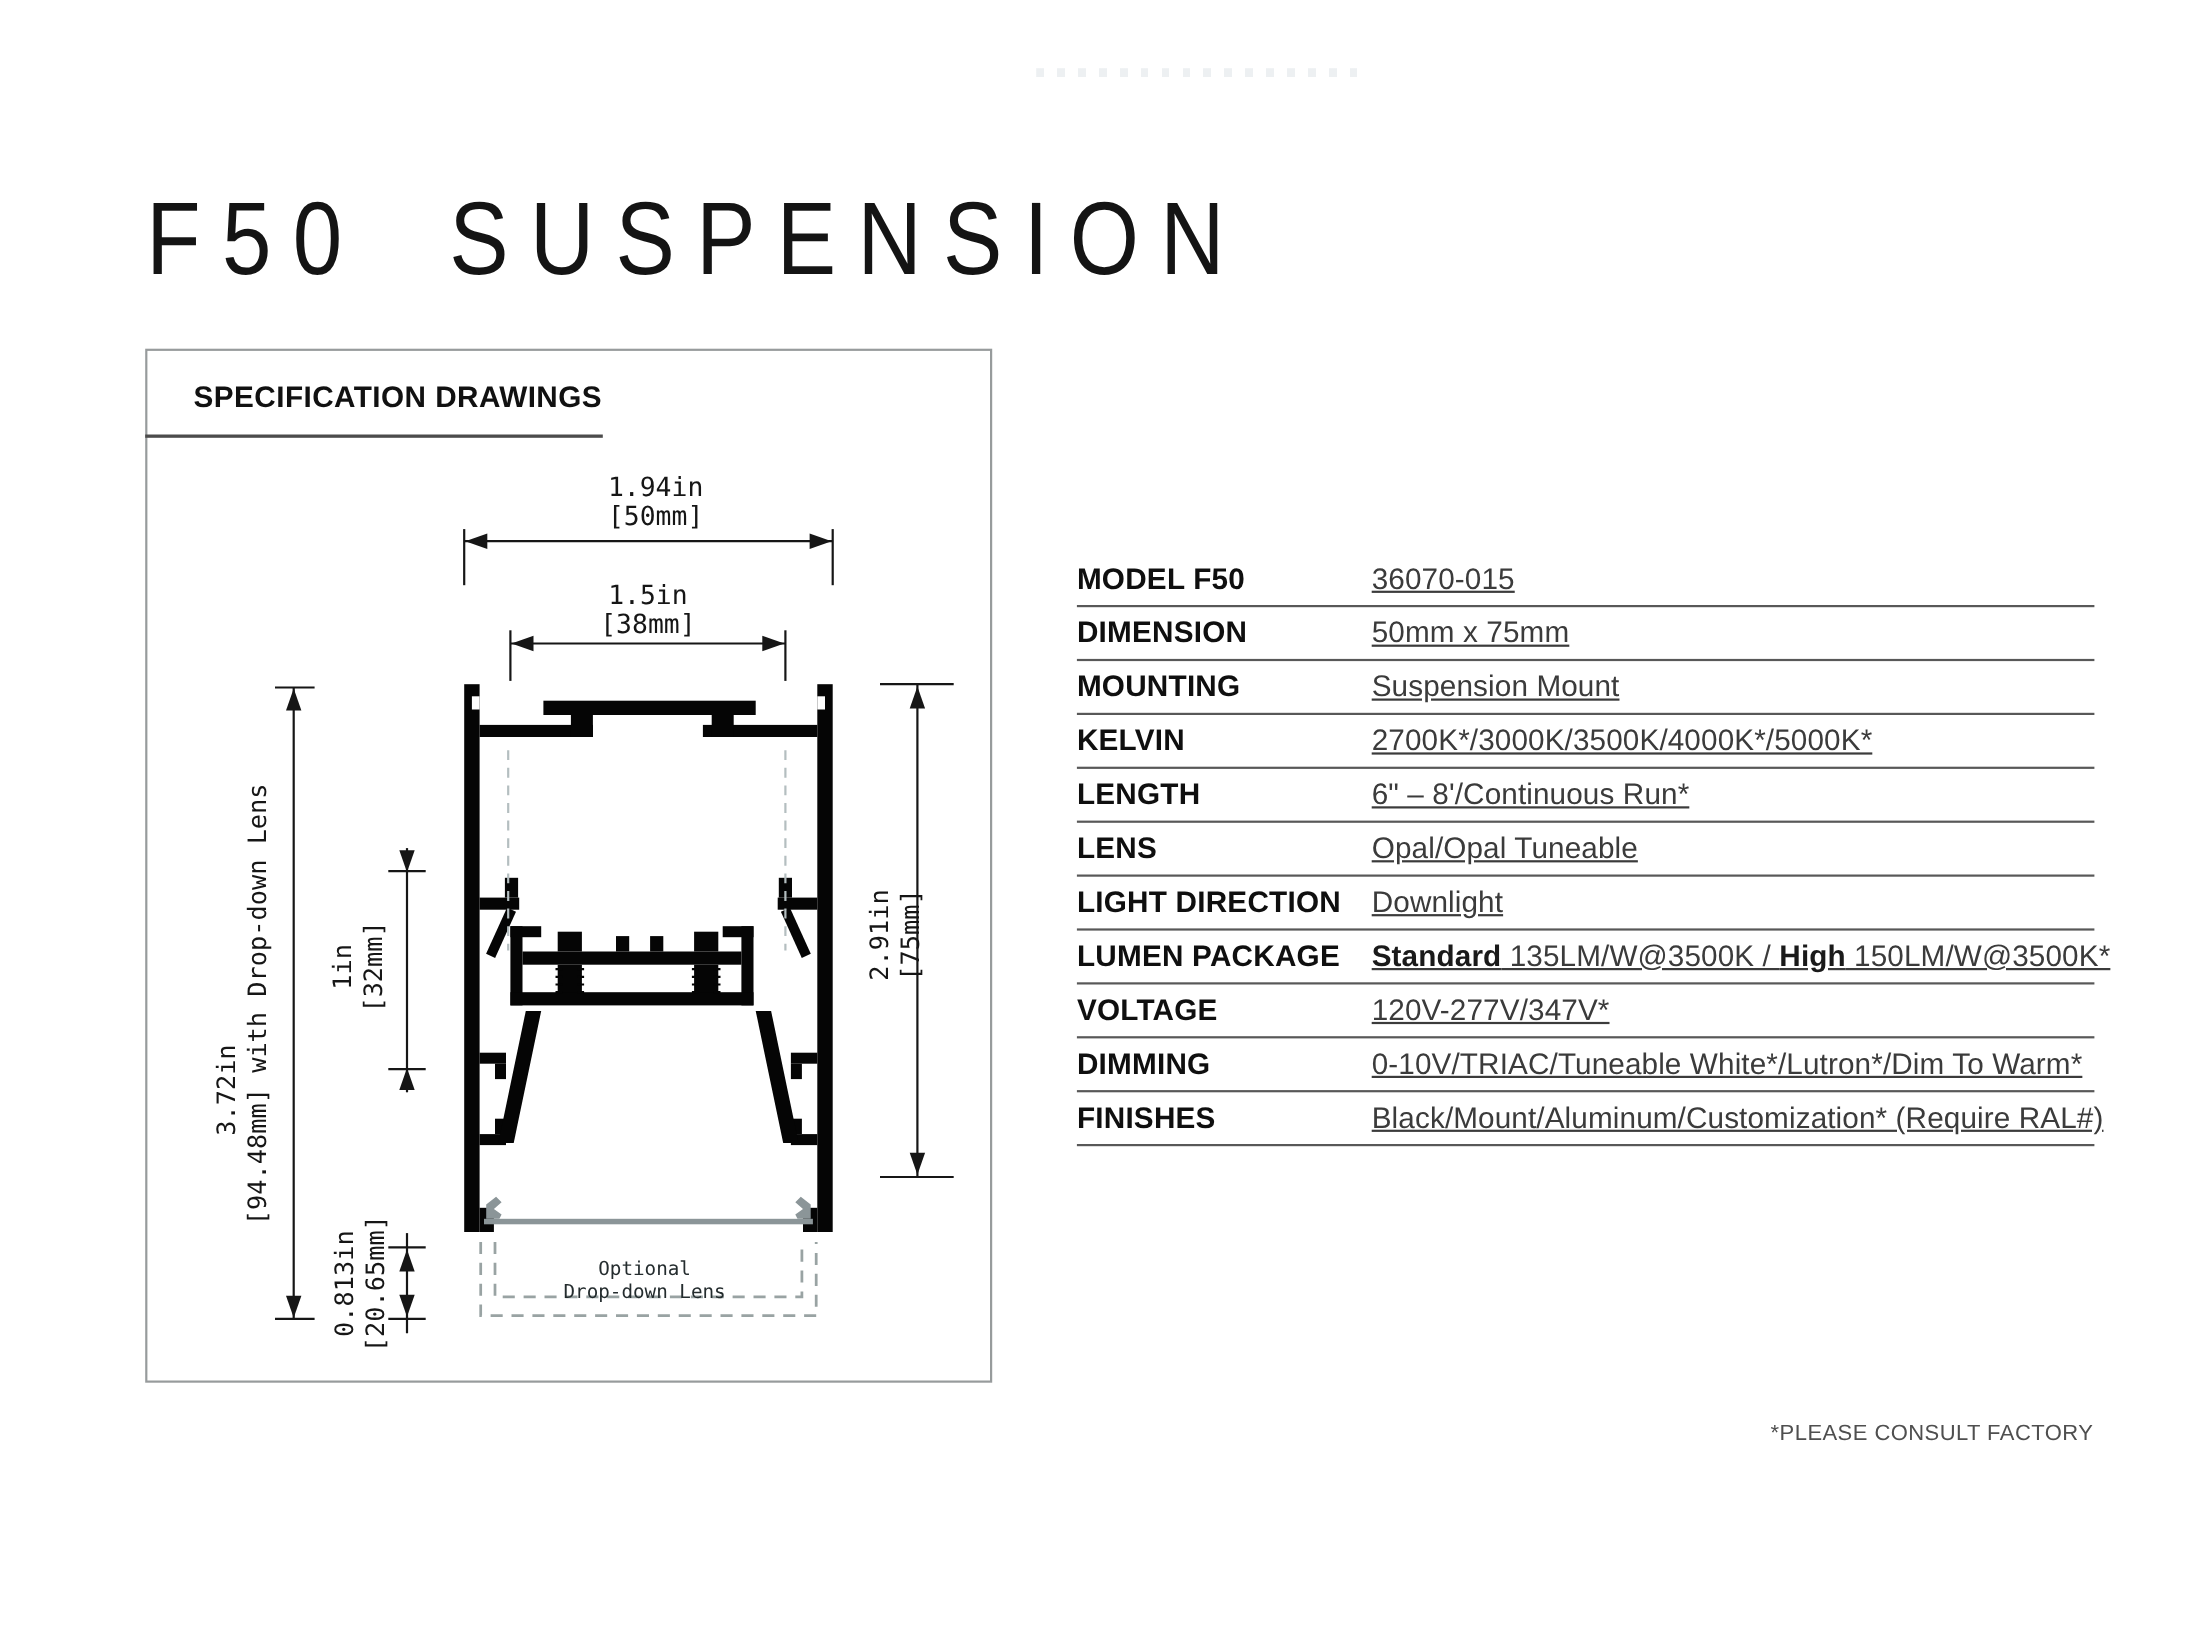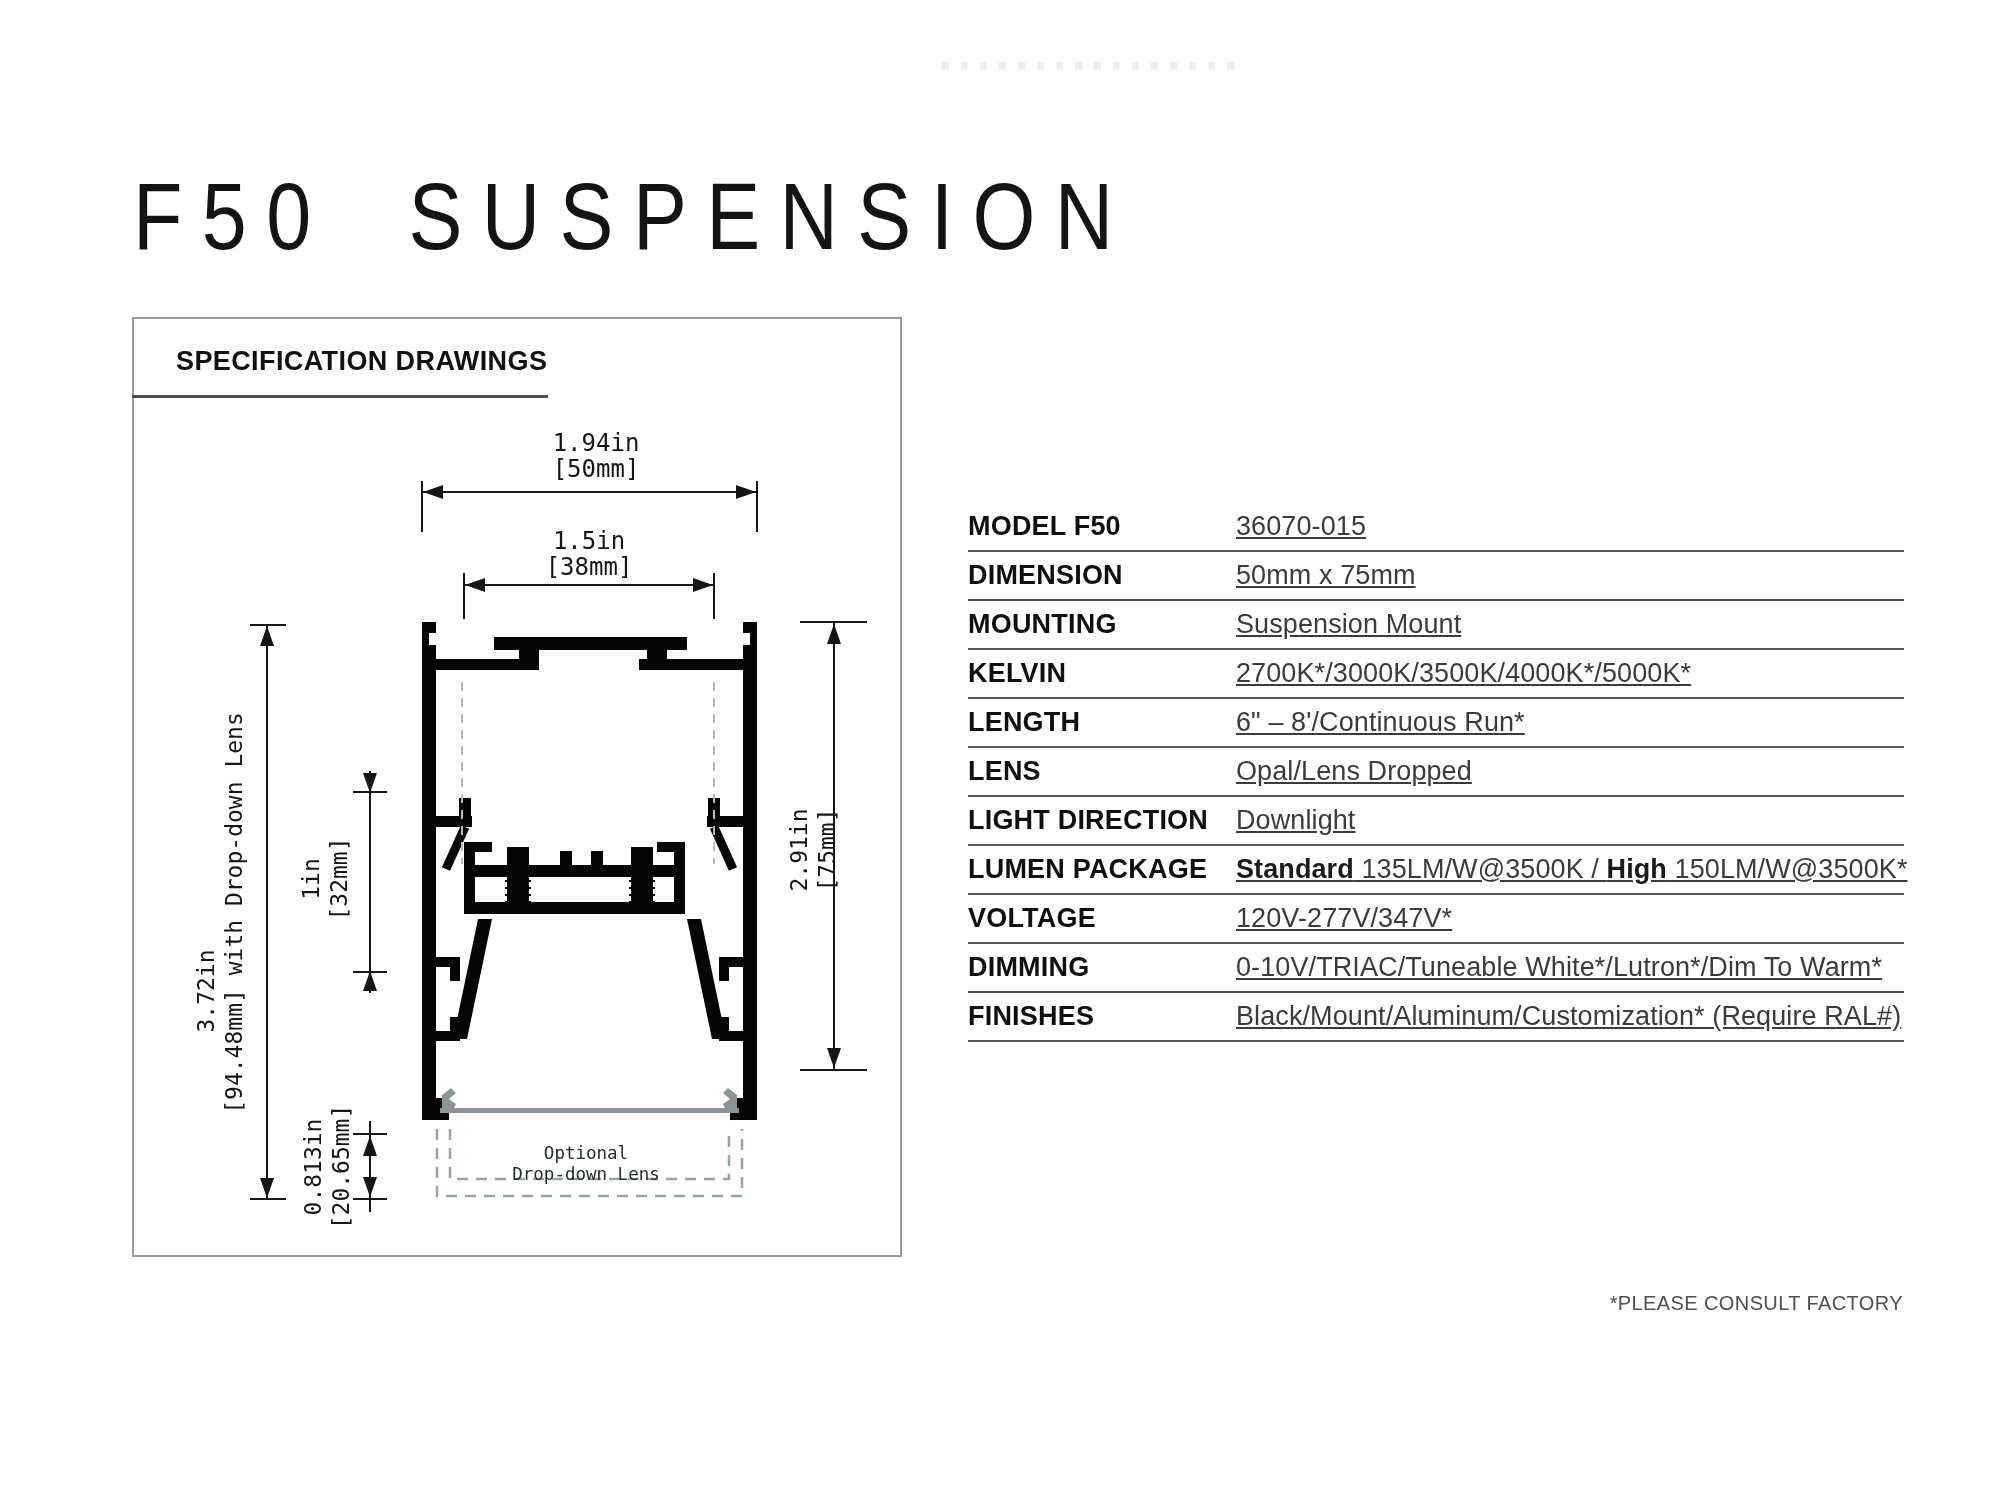--- a/index.html
+++ b/index.html
@@ -17,21 +17,21 @@
   .spec-box-title{position:absolute;left:42px;top:27px;font-size:27px;font-weight:700;
     letter-spacing:0.4px;color:#111;}
   .spec-box-rule{position:absolute;left:-2px;top:76px;width:416px;height:3px;background:#4c4c4c;}
   .spec-svg{position:absolute;left:0;top:0;width:766px;height:936px;}
 
   .dim-t{font-family:"DejaVu Sans Mono",monospace;font-size:24px;fill:#161616;}
   .dim-s{font-family:"DejaVu Sans Mono",monospace;font-size:23px;fill:#161616;}
   .opt-t{font-family:"DejaVu Sans Mono",monospace;font-size:17.5px;fill:#242c2e;}
 
   .spec-table{position:absolute;left:968px;top:503px;width:936px;}
-  .spec-row{display:flex;align-items:center;height:49px;border-bottom:2px solid #585858;box-sizing:border-box;}
+  .spec-row{display:flex;align-items:center;height:49px;border-bottom:2px solid #585858;box-sizing:border-box;margin-left:11px;}
   .spec-label{width:268px;flex:0 0 268px;font-size:27px;font-weight:700;color:#0f0f0f;letter-spacing:0.2px;}
   .spec-value{font-size:27px;color:#3b3b3b;letter-spacing:0.1px;white-space:nowrap;text-decoration:underline;}
   .spec-value b{color:#1a1a1a;}
 
   .footnote{position:absolute;right:97px;top:1292px;font-size:20px;color:#4f4f4f;letter-spacing:0.4px;}
 </style>
 </head>
 <body>
 
 <div class="faint-strip"></div>
@@ -191,21 +191,21 @@
   <div class="spec-row">
     <div class="spec-label">KELVIN</div>
     <div class="spec-value">2700K*/3000K/3500K/4000K*/5000K*</div>
   </div>
   <div class="spec-row">
     <div class="spec-label">LENGTH</div>
     <div class="spec-value">6" – 8'/Continuous Run*</div>
   </div>
   <div class="spec-row">
     <div class="spec-label">LENS</div>
-    <div class="spec-value">Opal/Lens Dropped</div>
+    <div class="spec-value">Opal/Opal Tuneable</div>
   </div>
   <div class="spec-row">
     <div class="spec-label">LIGHT DIRECTION</div>
     <div class="spec-value">Downlight</div>
   </div>
   <div class="spec-row">
     <div class="spec-label">LUMEN PACKAGE</div>
     <div class="spec-value"><b>Standard</b><span> 135LM/W@3500K / </span><b>High</b><span> 150LM/W@3500K*</span></div>
   </div>
   <div class="spec-row">

